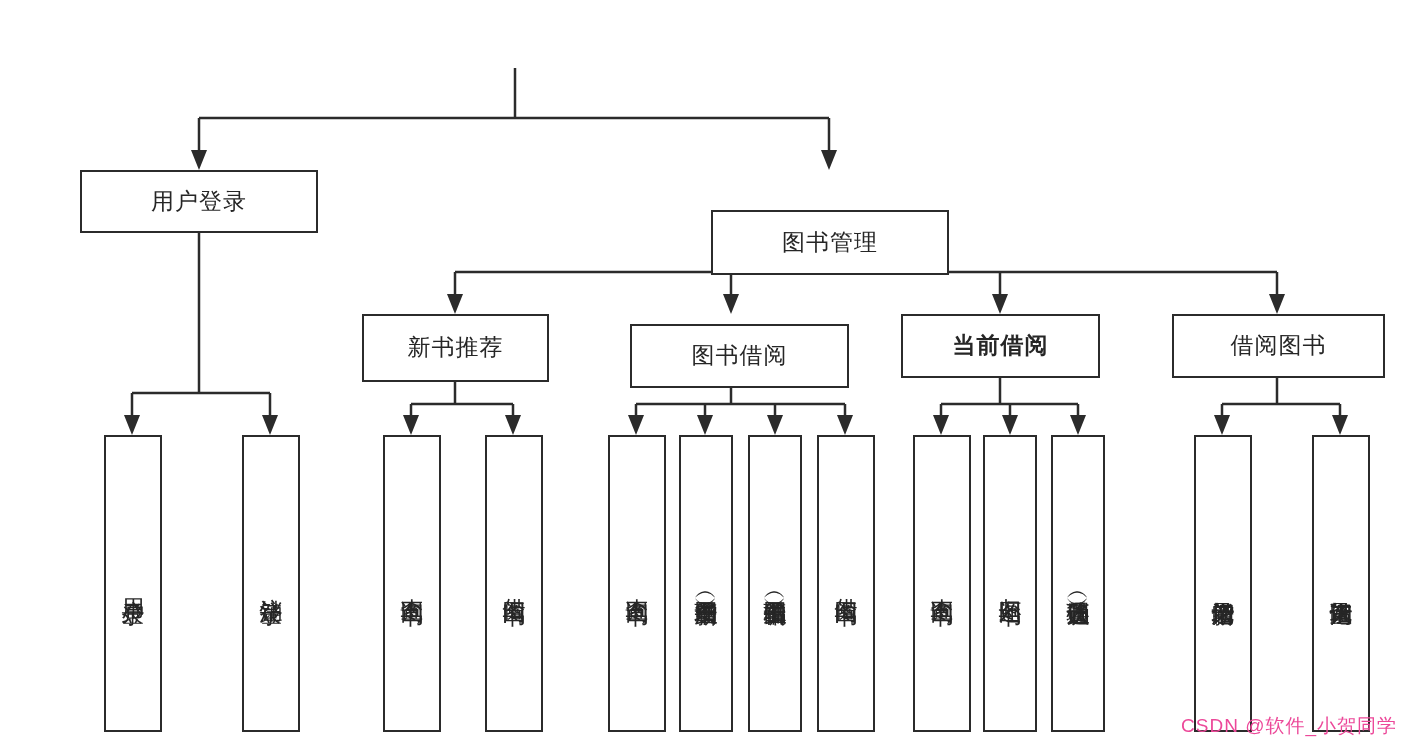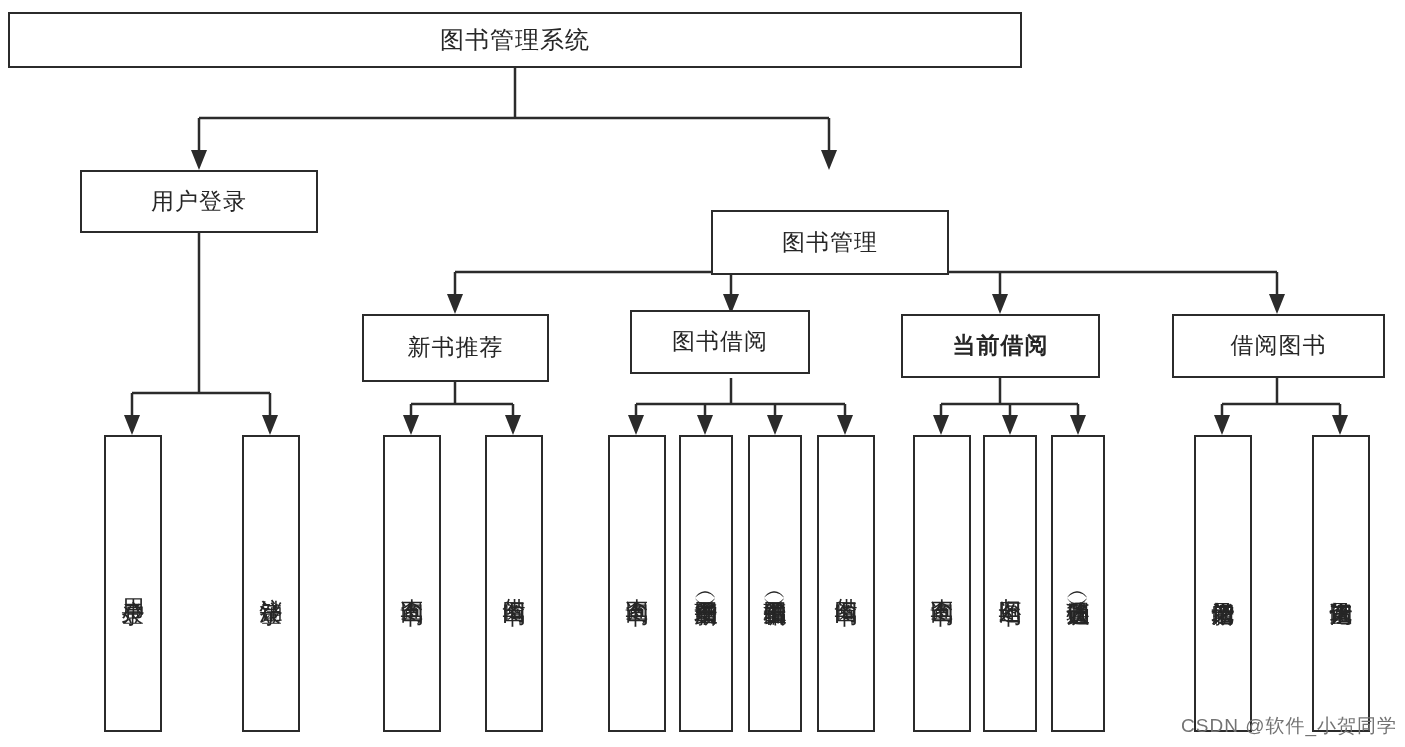--- a/index.html
+++ b/index.html
@@ -63,21 +63,21 @@
     fill: none;
   }
   .arrow-head {
     fill: #2b2b2b;
   }
   .watermark {
     position: absolute;
     right: 8px;
     bottom: 8px;
     font-size: 19px;
-    color: #737373;
+    color: #ec4899;
     letter-spacing: 1px;
     white-space: nowrap;
   }
 </style>
 </head>
 <body>
 
 <div id="canvas">
 
   <svg class="edges" viewBox="0 0 1405 747">
@@ -140,35 +140,32 @@
     <path class="arrow-head" d="M 1070 415 L 1086 415 L 1078 435 Z"></path>
 
     <path class="edge-line" d="M 1277 378 L 1277 404"></path>
     <path class="edge-line" d="M 1222 404 L 1340 404"></path>
     <path class="edge-line" d="M 1222 404 L 1222 417"></path>
     <path class="arrow-head" d="M 1214 415 L 1230 415 L 1222 435 Z"></path>
     <path class="edge-line" d="M 1340 404 L 1340 417"></path>
     <path class="arrow-head" d="M 1332 415 L 1348 415 L 1340 435 Z"></path>
   </svg>
 
-  <div class="node horiz root" style="left:8px; top:12px; width:1014px; height:56px;">
-    <span>图书管理系统</span>
-  </div>
 
   <div class="node horiz" style="left:80px; top:170px; width:238px; height:63px;">
     <span>用户登录</span>
   </div>
   <div class="node horiz" style="left:711px; top:170px; width:238px; height:65px;margin-top:40px;">
     <span>图书管理</span>
   </div>
 
   <div class="node horiz" style="left:362px; top:314px; width:187px; height:68px;">
     <span>新书推荐</span>
   </div>
-  <div class="node horiz" style="left:630px; top:310px; width:180px; height:64px;text-align:right;">
+  <div class="node horiz" style="left:630px; top:324px; width:219px; height:64px;text-align:right;">
     <span>图书借阅</span>
   </div>
   <div class="node horiz" style="left:901px; top:314px; width:199px; height:64px;font-weight:bold;">
     <span>当前借阅</span>
   </div>
   <div class="node horiz" style="left:1172px; top:314px; width:213px; height:64px;">
     <span>借阅图书</span>
   </div>
 
   <div class="node vert" style="left:104px; top:435px; width:58px; height:297px;">

